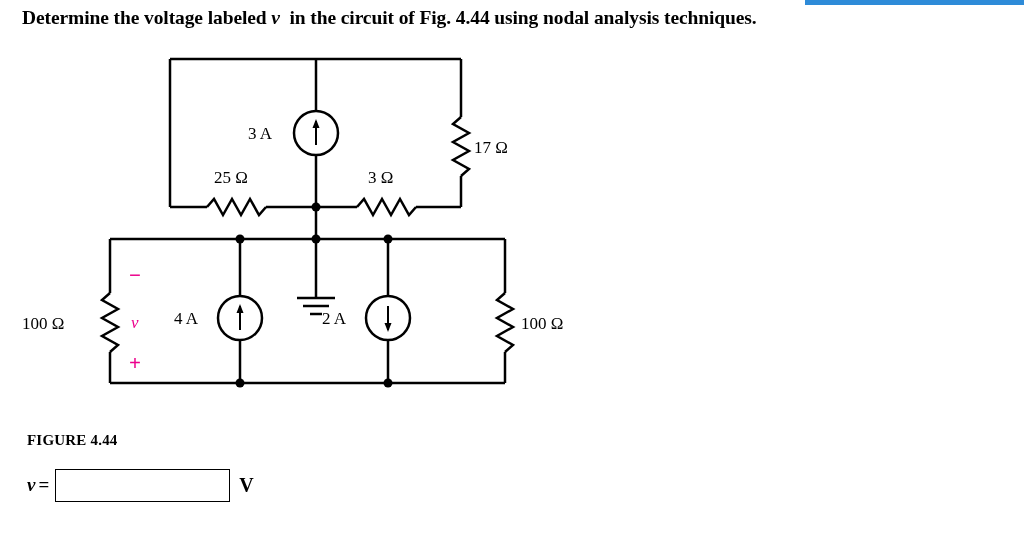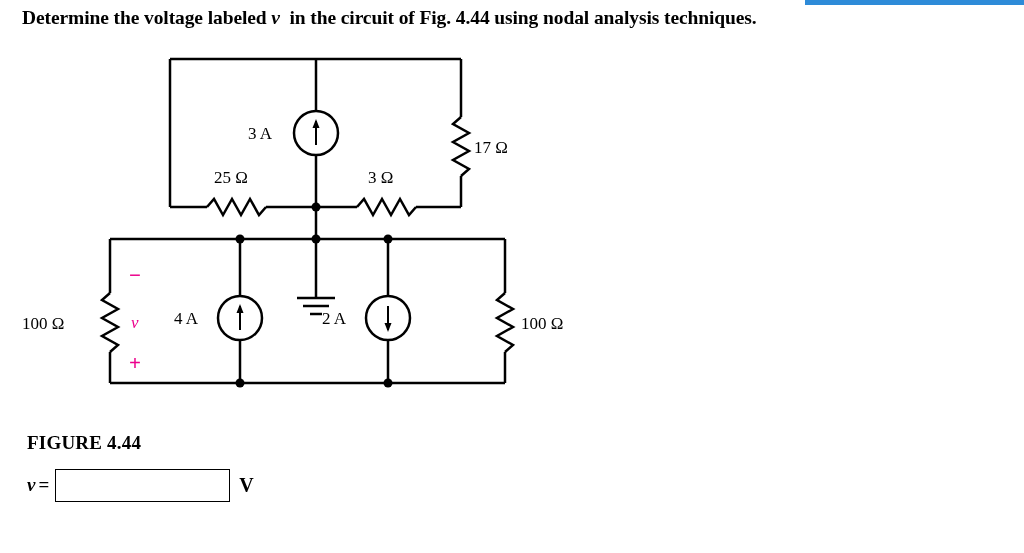--- a/index.html
+++ b/index.html
@@ -44,21 +44,21 @@
     top: 40px;
     width: 700px;
     height: 380px;
   }
   #figure-caption {
     position: absolute;
     left: 27px;
     top: 432px;
     font-family: "Liberation Serif", serif;
     font-weight: bold;
-    font-size: 19px;
+    font-size: 15px;
     letter-spacing: 0.2px;
   }
   #answer-row {
     position: absolute;
     left: 27px;
     top: 466px;
     display: flex;
     align-items: center;
     height: 38px;
   }

